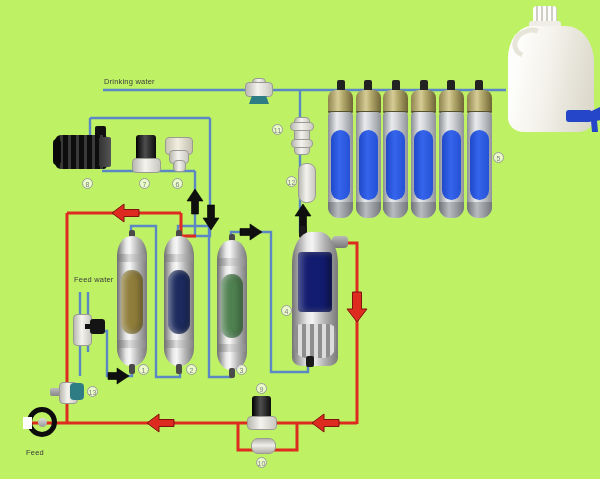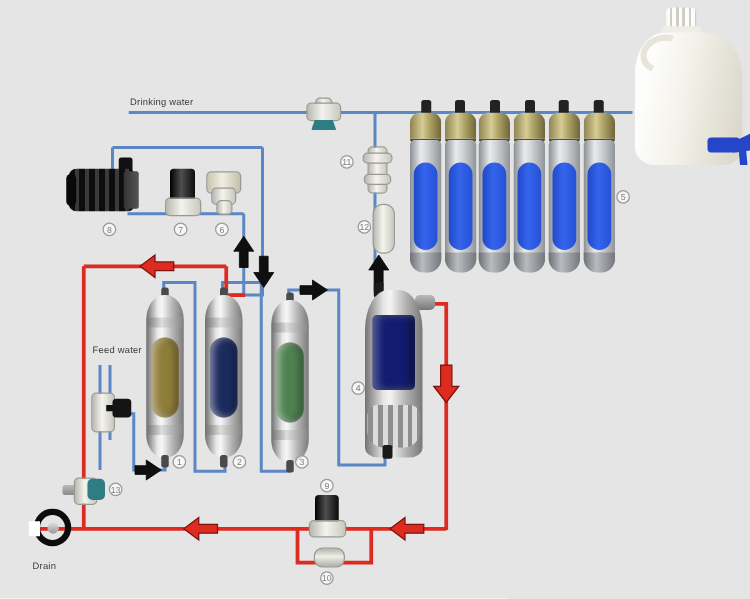--- a/index.html
+++ b/index.html
@@ -1,16 +1,16 @@
 <!DOCTYPE html>
 <html style="--pipe-blue: #5b87c5; --pipe-red: #dd2b20; --arrow-black: #0f0f0f; --filter1-window: #8f7d3a; --filter2-window: #1c2b5e; --filter3-window: #4e8050; --membrane-window: #121c70; --bank-window: #3565ec; --cap-gold: #b3a86b; --spigot-blue: #2546c8; --valve-teal: #2e7d85;"><head>
 <meta charset="utf-8">
 <style>
   html,body{margin:0;padding:0;background:#fff;}
-  #stage{position:relative;width:600px;height:479px;background:#e5e5e5;overflow:hidden;
+  #stage{position:relative;width:600px;height:479px;background:#bef264;overflow:hidden;
          font-family:"Liberation Sans",sans-serif;}
   #pipes{position:absolute;left:0;top:0;}
   .pb{fill:none;stroke:var(--pipe-blue);stroke-width:2.4px;}
   .pr{fill:none;stroke:var(--pipe-red);stroke-width:3px;}
   .ab{fill:var(--arrow-black);stroke:#000;stroke-width:.6;}
   .ar{fill:var(--pipe-red);stroke:#7e120c;stroke-width:1;}
   .comp{position:absolute;}
   .lbl{position:absolute;font-size:7.5px;color:#3a3a3a;white-space:nowrap;letter-spacing:.2px;}
   .num{position:absolute;width:11px;height:11px;border:1px solid #9a9a9a;border-radius:50%;
        color:#808080;font-size:7px;line-height:11px;text-align:center;
@@ -217,21 +217,21 @@
   <div class="comp white-cyl" style="left:251px;top:438px;width:23px;height:14px;border-radius:7px;background:linear-gradient(180deg,#b5b5ae,#efeee8 45%,#b0afa8);"></div>
 
   <div class="comp" style="left:25px;top:405px;width:36px;height:36px;">
     <div style="position:absolute;left:2px;top:2px;width:30px;height:30px;border:5px solid #0c0c0c;border-radius:50%;box-sizing:border-box;"></div>
     <div style="position:absolute;left:-2px;top:12px;width:9px;height:12px;background:#fff;"></div>
     <div style="position:absolute;left:13px;top:13px;width:9px;height:9px;background:linear-gradient(180deg,#ddd,#999);border-radius:50%;"></div>
   </div>
 
   <div class="lbl" style="left:104px;top:77px;">Drinking water</div>
   <div class="lbl" style="left:74px;top:275px;">Feed water</div>
-  <div class="lbl" style="left:26px;top:448px;">Drain</div>
+  <div class="lbl" style="left:26px;top:448px;">Feed</div>
 
   <div class="num" style="left:138px;top:364px;">1</div>
   <div class="num" style="left:186px;top:364px;">2</div>
   <div class="num" style="left:236px;top:364px;">3</div>
   <div class="num" style="left:281px;top:305px;">4</div>
   <div class="num" style="left:493px;top:152px;">5</div>
   <div class="num" style="left:172px;top:178px;">6</div>
   <div class="num" style="left:139px;top:178px;">7</div>
   <div class="num" style="left:82px;top:178px;">8</div>
   <div class="num" style="left:256px;top:383px;">9</div>

